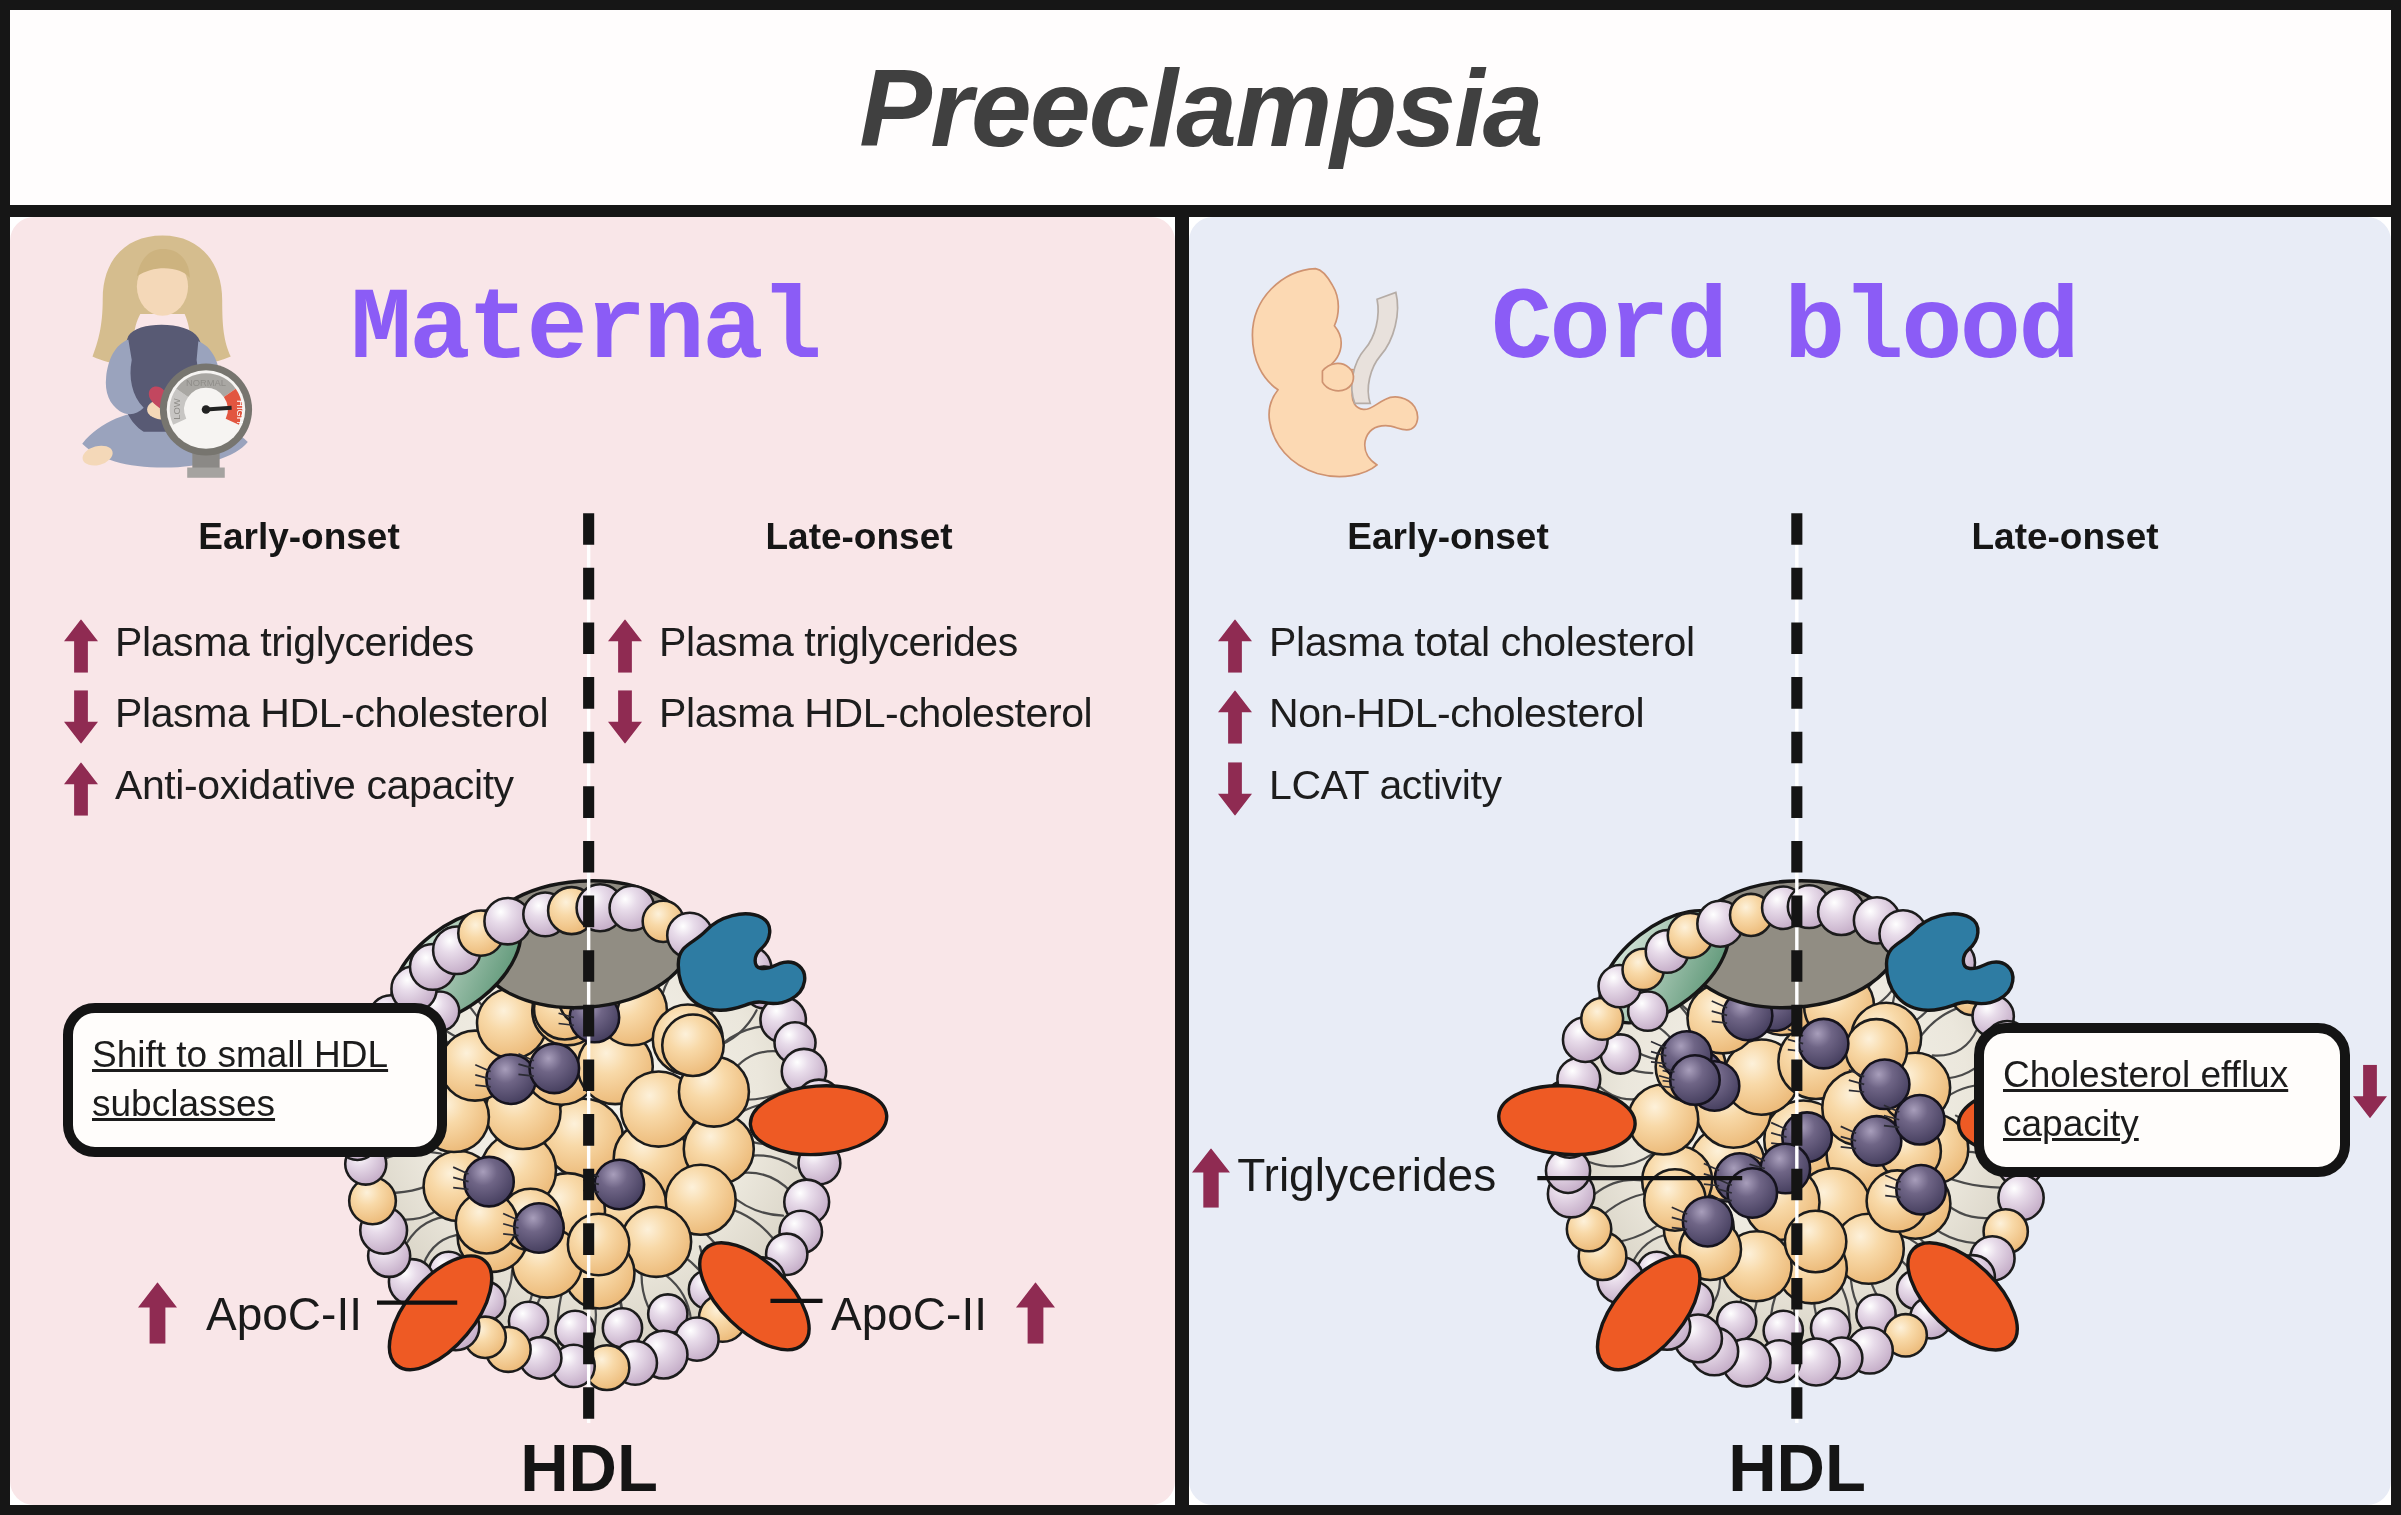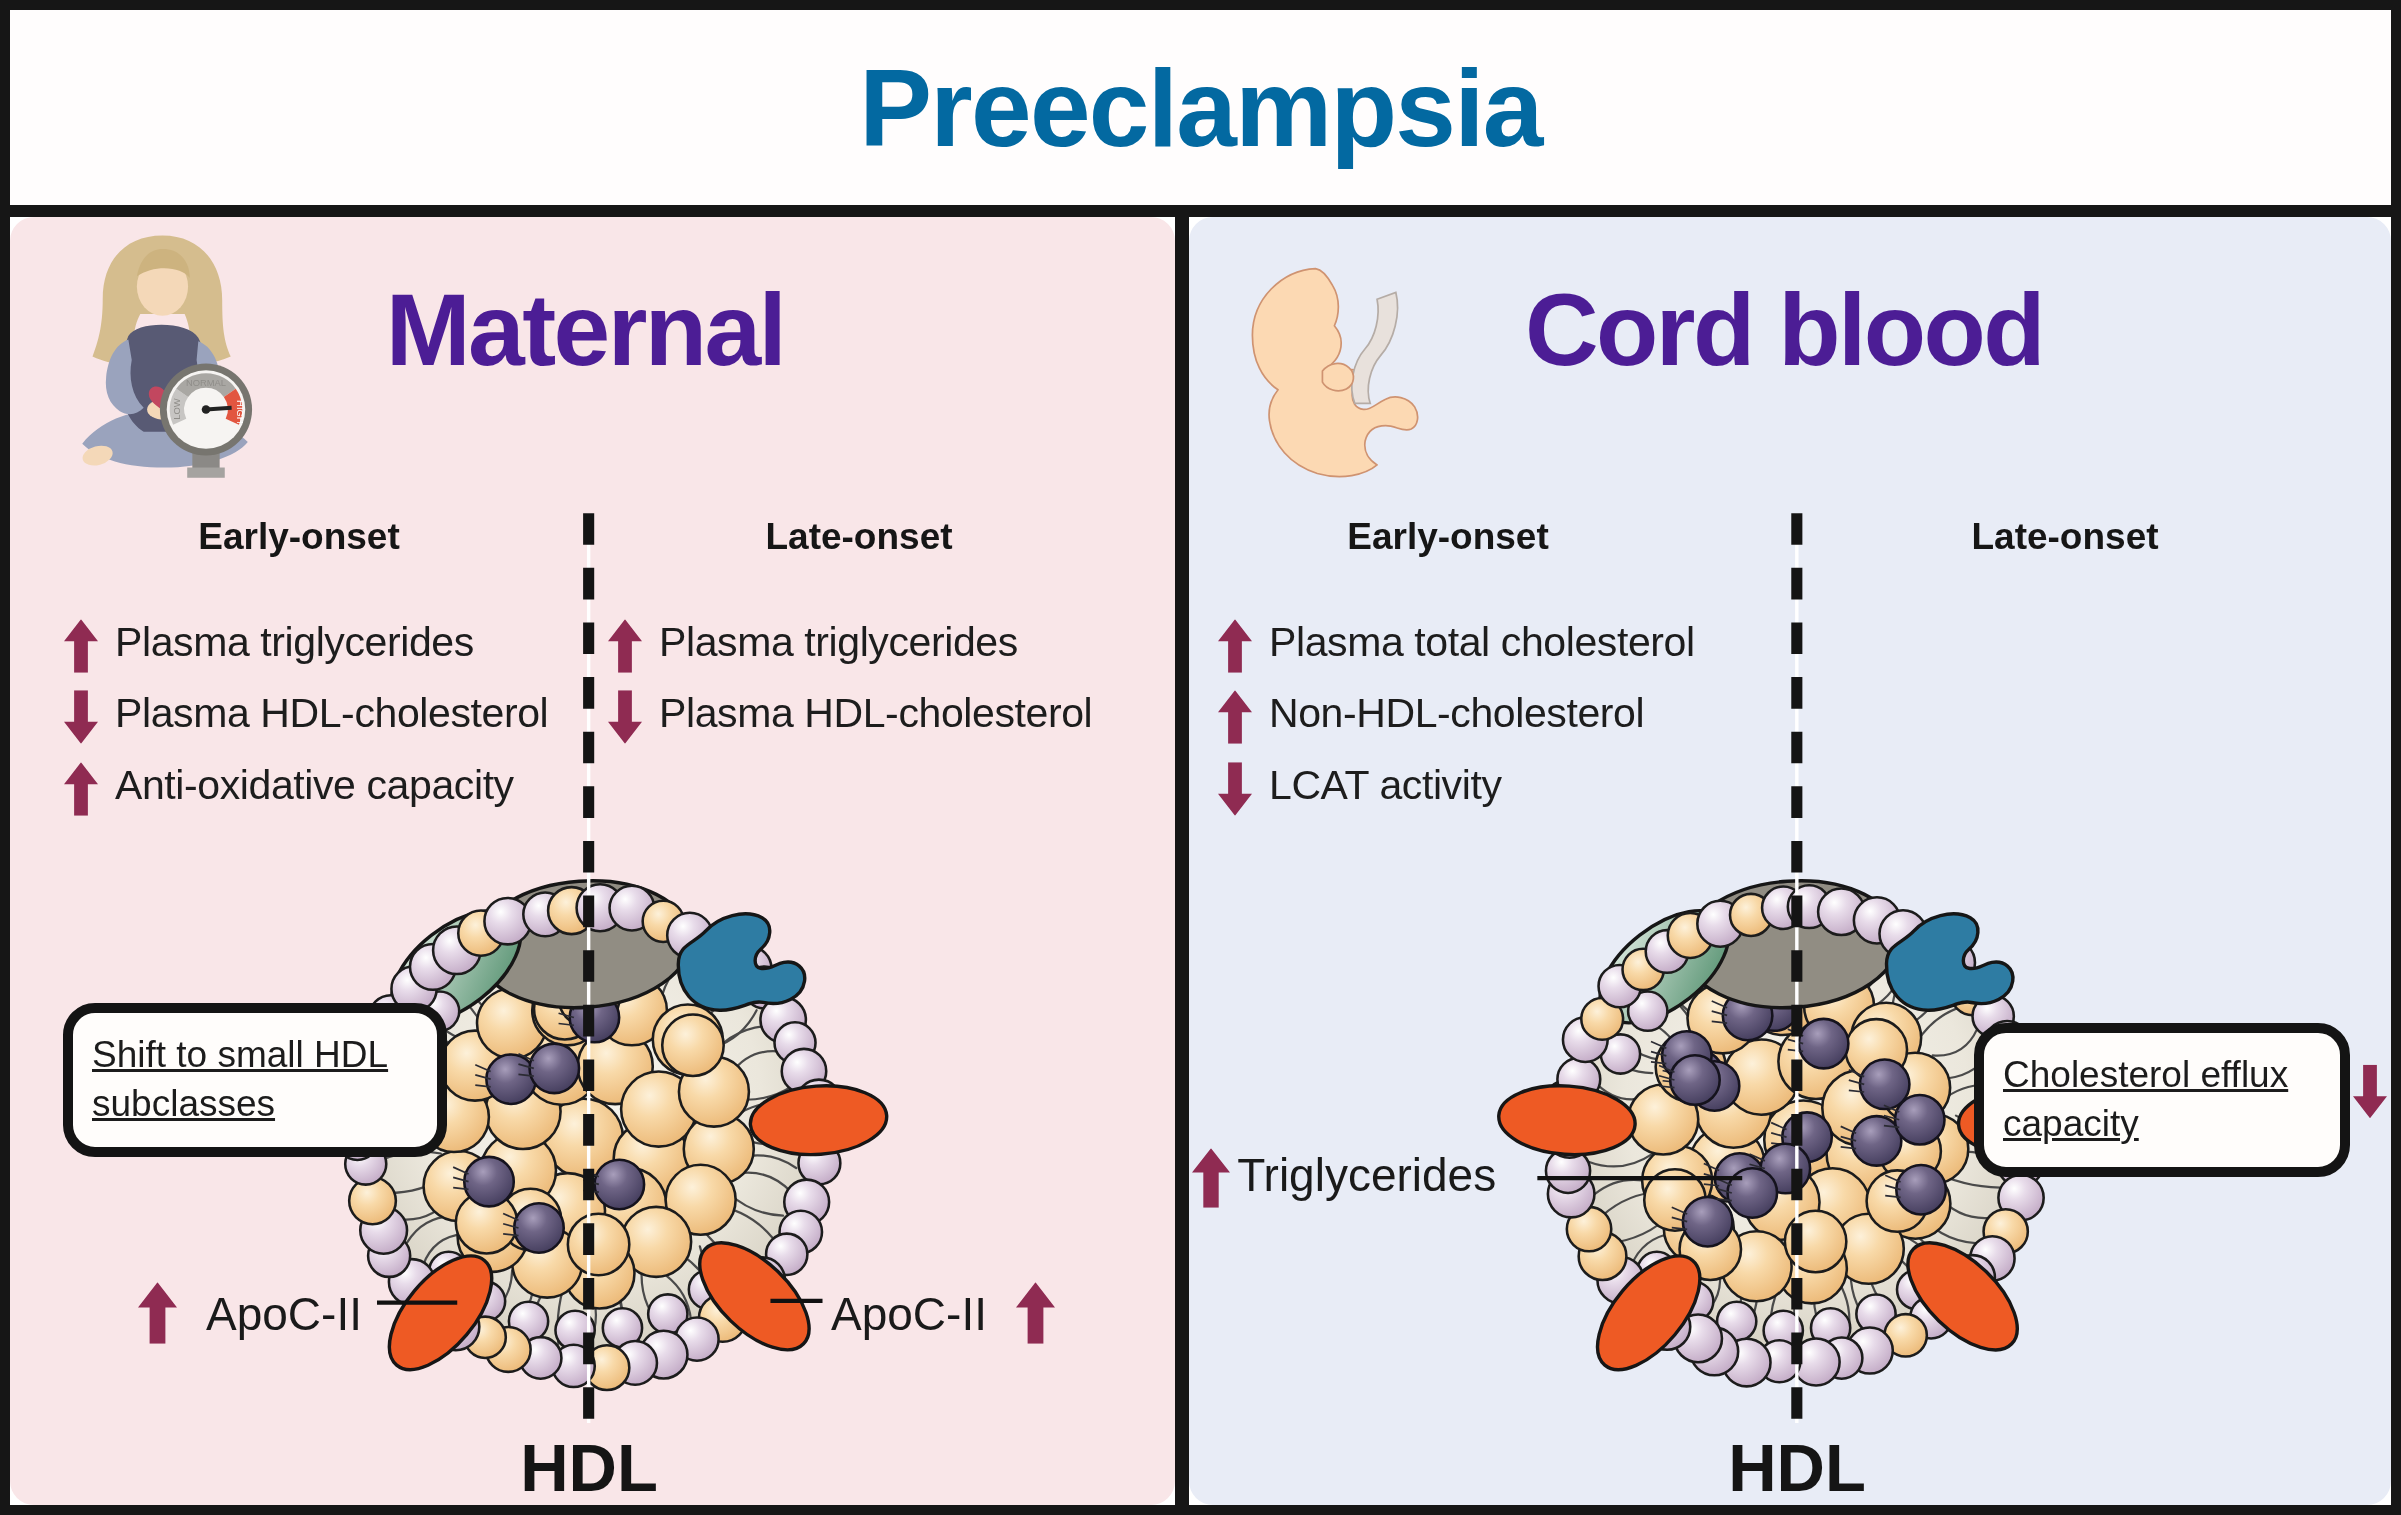--- a/index.html
+++ b/index.html
@@ -1,28 +1,28 @@
 <!DOCTYPE html>
 <html style="--maternal-bg: #f9e6e8; --cord-bg: #e8ecf6; --arrow: #8f2b52; --border: #161616; --callout-bg: #fffdfb;font-size:13.7px"><head>
 <meta charset="utf-8">
 <style>
   html,body{margin:0;padding:0;background:#ffffff;font-family:"Liberation Sans",sans-serif;}
   #stage{position:relative;width:2401px;height:1515px;box-sizing:border-box;
          border:10.2px solid var(--border,#161616);background:#fff;overflow:hidden;}
   .titlebar{position:absolute;left:0;top:0;width:2381px;height:195px;background:#fffdfd;
             display:flex;align-items:center;justify-content:center;}
-  .fig-title{font-size:109px;font-weight:bold;letter-spacing:-1.7px;color:#0369a1;}
+  .fig-title{font-size:109px;font-weight:bold;letter-spacing:-1.7px;color:#404040;font-style:italic;}
   .hdivider{position:absolute;left:0;top:195px;width:2381px;height:12px;background:var(--border,#161616);}
   .vdivider{position:absolute;left:1165px;top:207px;width:13.7px;height:1288px;background:var(--border,#161616);}
   .panel{position:absolute;top:207px;height:1288px;overflow:hidden;border-radius:24px;}
   .panel.maternal{left:0;width:1165px;background:var(--maternal-bg,#f9e6e8);}
   .panel.cord{left:1179px;width:1202px;background:var(--cord-bg,#e8ecf6);}
   .panel-art{position:absolute;left:0;top:0;}
   .panel-title{position:absolute;top:55px;transform:translateX(-50%);font-size:102px;font-weight:bold;
-               letter-spacing:-2.6px;color:#4c1d95;white-space:nowrap;}
+               letter-spacing:-2.6px;color:#8b5cf6;white-space:nowrap;font-family:Liberation Mono, monospace;}
   .col-heading{position:absolute;top:299px;transform:translateX(-50%);font-size:37px;font-weight:bold;
                color:#161616;white-space:nowrap;}
   .row{position:absolute;display:flex;gap:17px;transform:translateY(-50%);}
   .row-label{font-size:41px;color:#1d1d1d;white-space:nowrap;letter-spacing:-0.4px;}
   .arrow{fill:var(--arrow,#8f2b52);flex:none;}
   .arrow.down{transform:scaleY(-1);}
   .callout{position:absolute;box-sizing:border-box;background:var(--callout-bg,#fffdfb);
            border:10.2px solid #141414;border-radius:32px;padding:18px 19px;
            font-size:37px;line-height:1.32;color:#1c1c1c;text-decoration:underline;}
   .apoc{position:absolute;display:flex;align-items:center;gap:29px;transform:translateY(-50%);}

